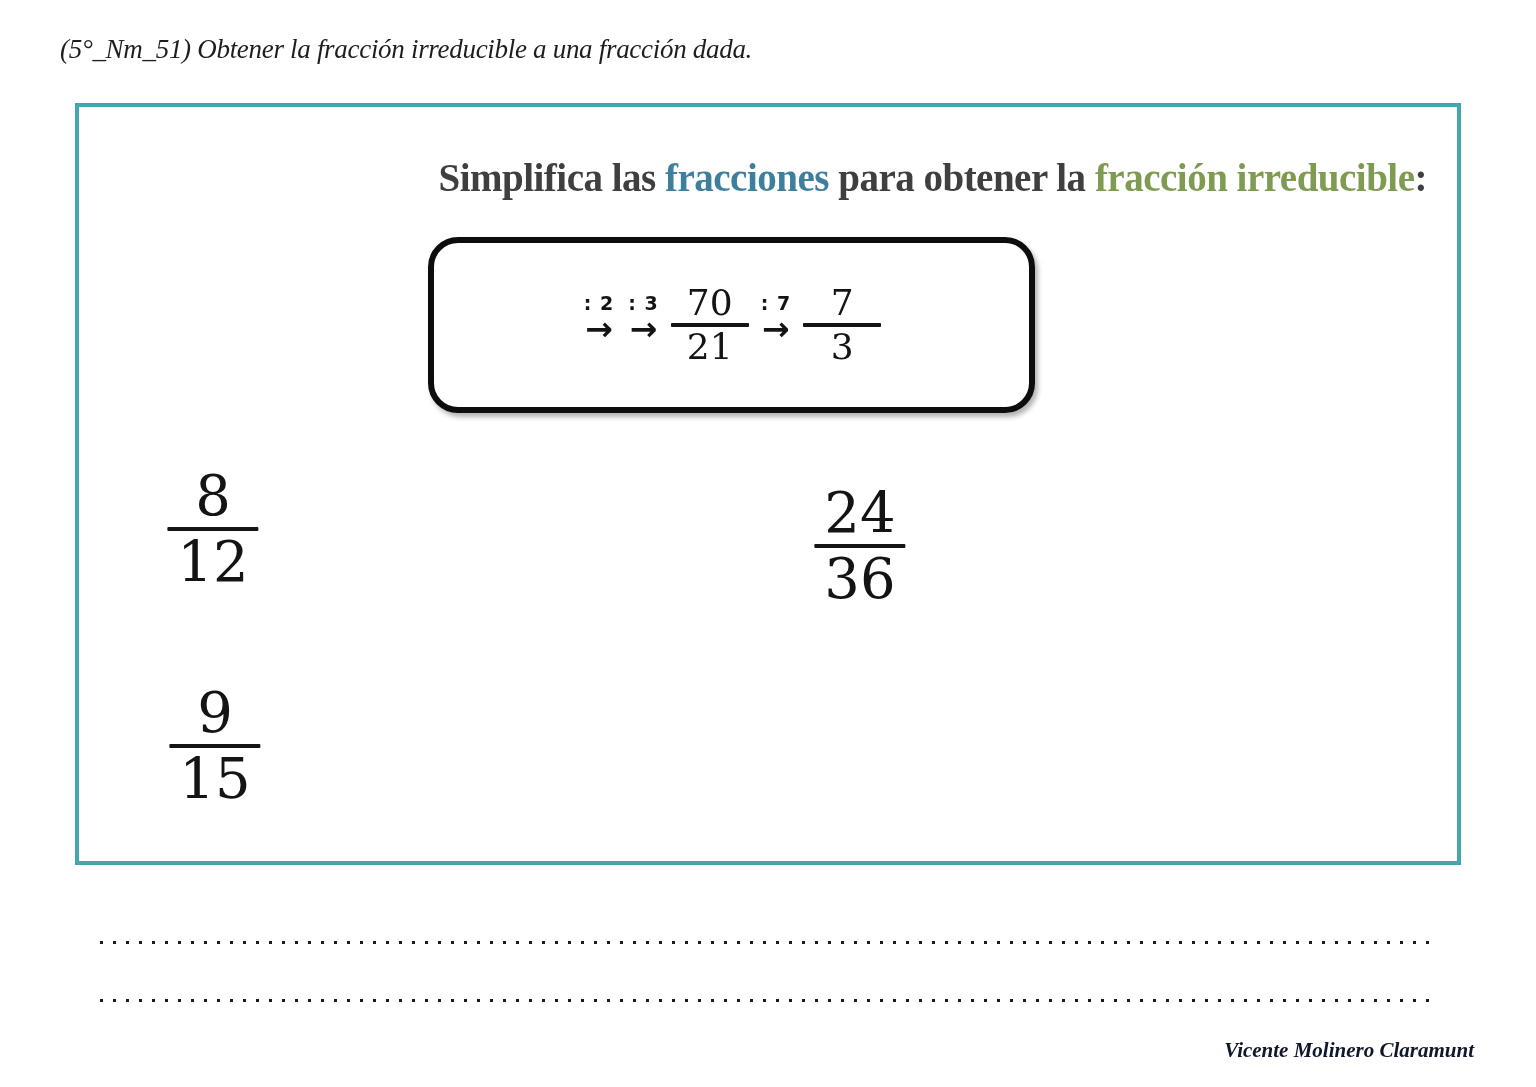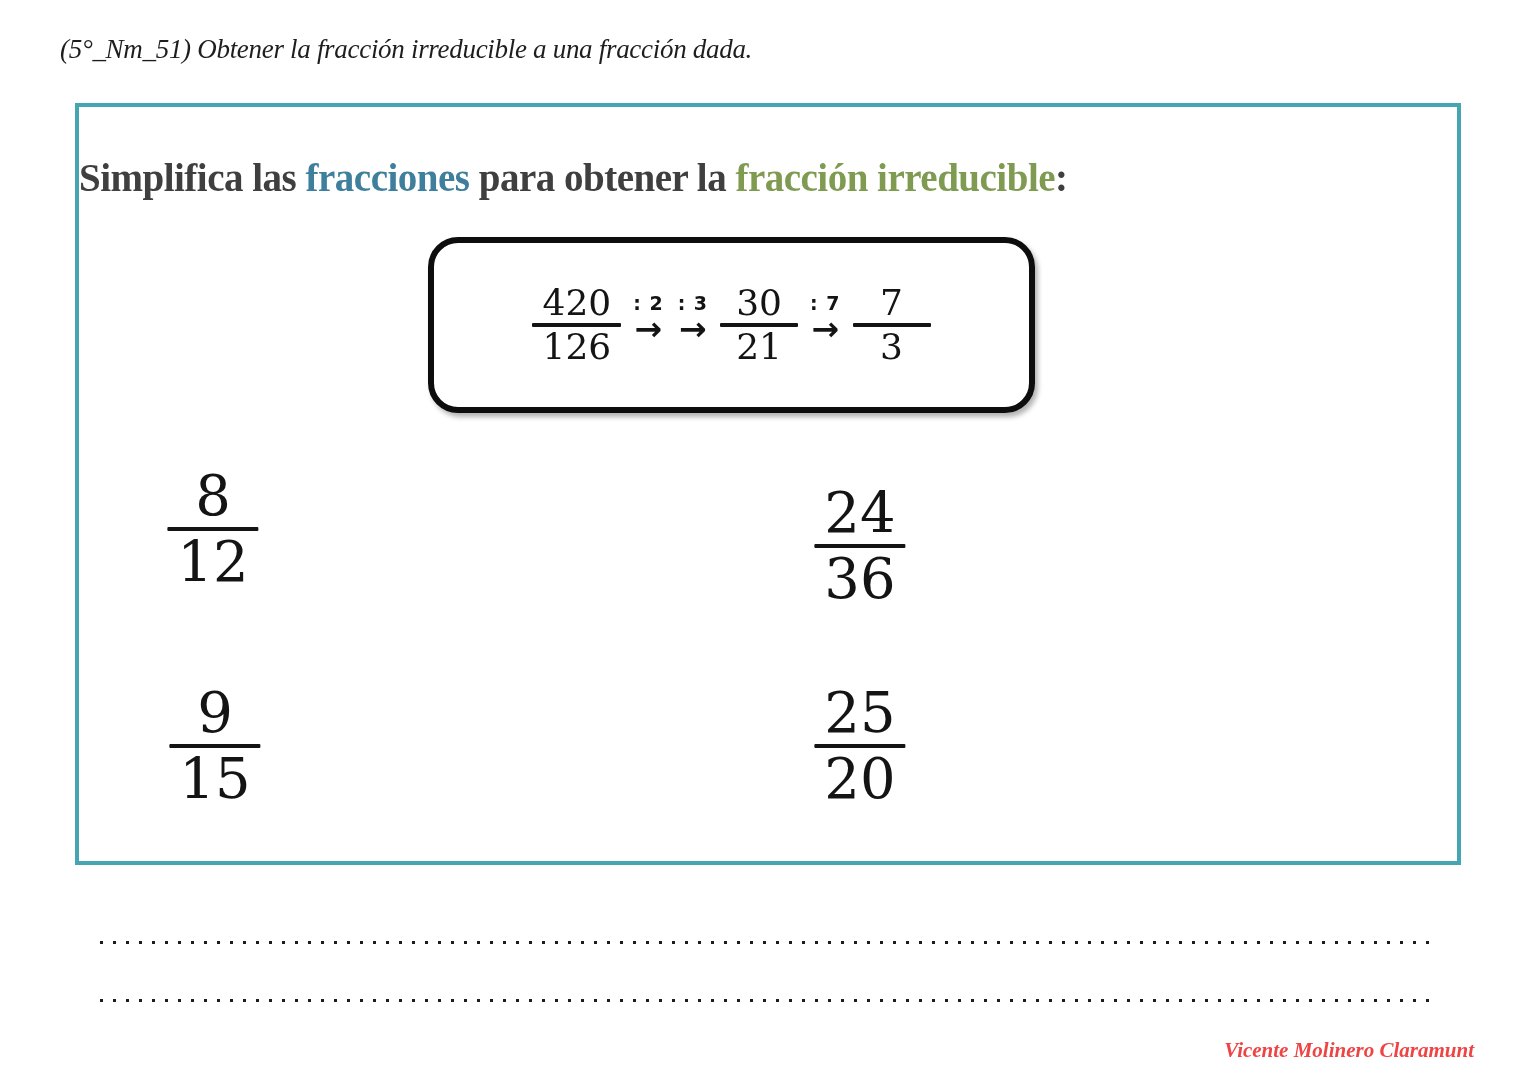--- a/index.html
+++ b/index.html
@@ -24,22 +24,22 @@
   }
 
   
   .worksheet{
     position:absolute;left:75px;top:103px;width:1386px;height:762px;
     border:4px solid var(--accent_teal);background:#ffffff;
   }
 
   
   .title{
-    position:absolute;left:0;top:48px;width:100%;padding-right:41px;
-    text-align:left;font-size:39px;font-weight:700;color:var(--title_ink);
+    position:absolute;left:0;top:48px;width:100%;padding-right:30px;
+    text-align:right;font-size:39px;font-weight:700;color:var(--title_ink);
     letter-spacing:-0.5px;white-space:nowrap;
   }
   .title .hl-blue{color:var(--highlight_blue);}
   .title .hl-green{color:var(--highlight_green);}
 
   
   .example-box{
     position:absolute;left:349px;top:130px;width:607px;height:176px;
     border:6px solid #0d0d0d;border-radius:30px;background:#ffffff;
     box-shadow:3px 4px 5px rgba(0,0,0,0.30);
@@ -82,55 +82,50 @@
   .answer-line{
     position:absolute;left:100px;width:1337px;height:3px;
     background:repeating-linear-gradient(90deg,#1c1c1c 0 3px,transparent 3px 13px);
   }
   .answer-line.l1{top:941px;}
   .answer-line.l2{top:999px;}
 
   
   .author{
     position:absolute;right:62px;top:1038px;
-    font-size:21px;font-weight:700;font-style:italic;color:#ef4444;
+    font-size:21px;font-weight:700;font-style:italic;color:#0f172a;
   }
 </style>
 </head>
 <body>
 
 <div class="header-line">(5°_Nm_51) Obtener la fracción irreducible a una fracción dada.</div>
 
 <div class="worksheet">
 
   <div class="title">
     <span>Simplifica las </span><span class="hl-blue">fracciones</span><span> para obtener la </span><span class="hl-green">fracción irreducible</span><span>:</span>
   </div>
 
   <div class="example-box">
 
-    <div class="fraction ex-fraction">
-      <span class="num">420</span>
-      <span class="bar"></span>
-      <span class="den">126</span>
-    </div>
 
     <div class="step">
       <span class="divisor">: 2</span>
       <span class="arrow">→</span>
     </div>
 
 
     <div class="step">
       <span class="divisor">: 3</span>
       <span class="arrow">→</span>
     </div>
 
     <div class="fraction ex-fraction">
-      <span class="num">30</span>
+      <span class="num">70</span>
       <span class="bar"></span>
       <span class="den">21</span>
     </div>
 
     <div class="step">
       <span class="divisor">: 7</span>
       <span class="arrow">→</span>
     </div>
 
     <div class="fraction ex-fraction">
@@ -152,24 +147,19 @@
     <span class="bar"></span>
     <span class="den">36</span>
   </div>
 
   <div class="fraction exercise ex-pos-3">
     <span class="num">9</span>
     <span class="bar"></span>
     <span class="den">15</span>
   </div>
 
-  <div class="fraction exercise ex-pos-4">
-    <span class="num">25</span>
-    <span class="bar"></span>
-    <span class="den">20</span>
-  </div>
 
 </div>
 
 <div class="answer-line l1"></div>
 <div class="answer-line l2"></div>
 
 <div class="author">Vicente Molinero Claramunt</div>
 
 </body></html>

